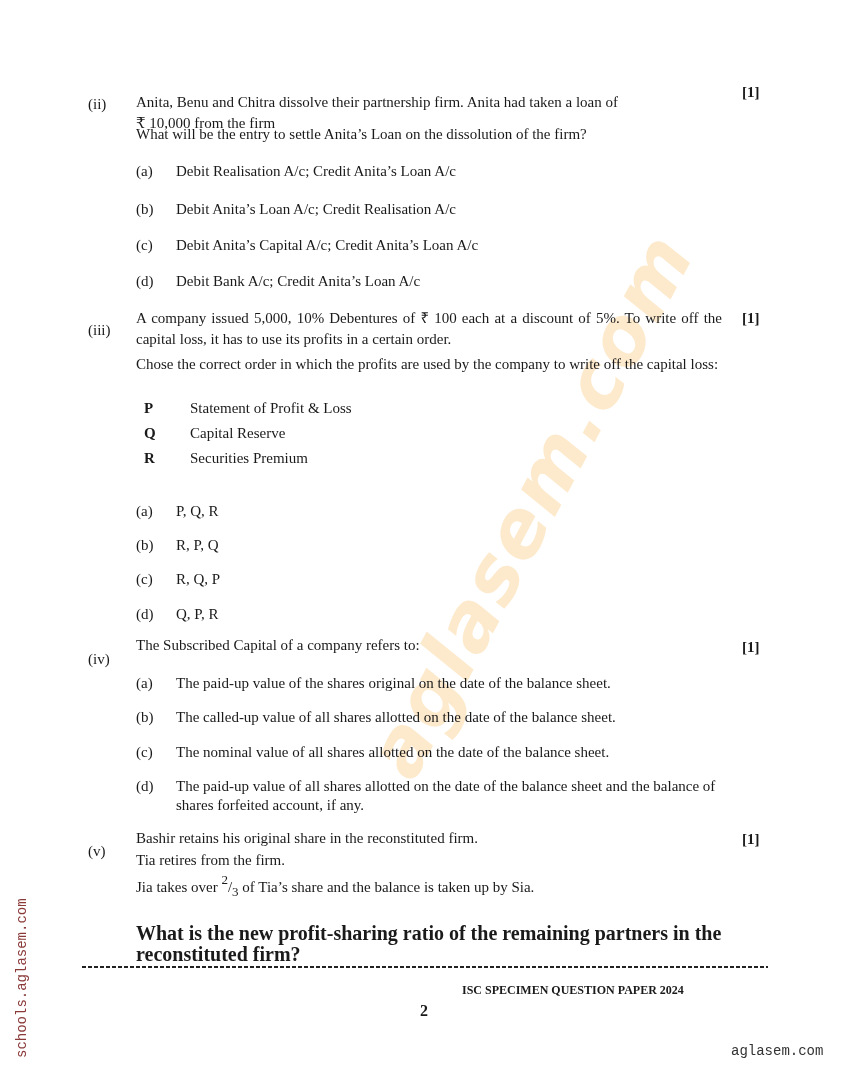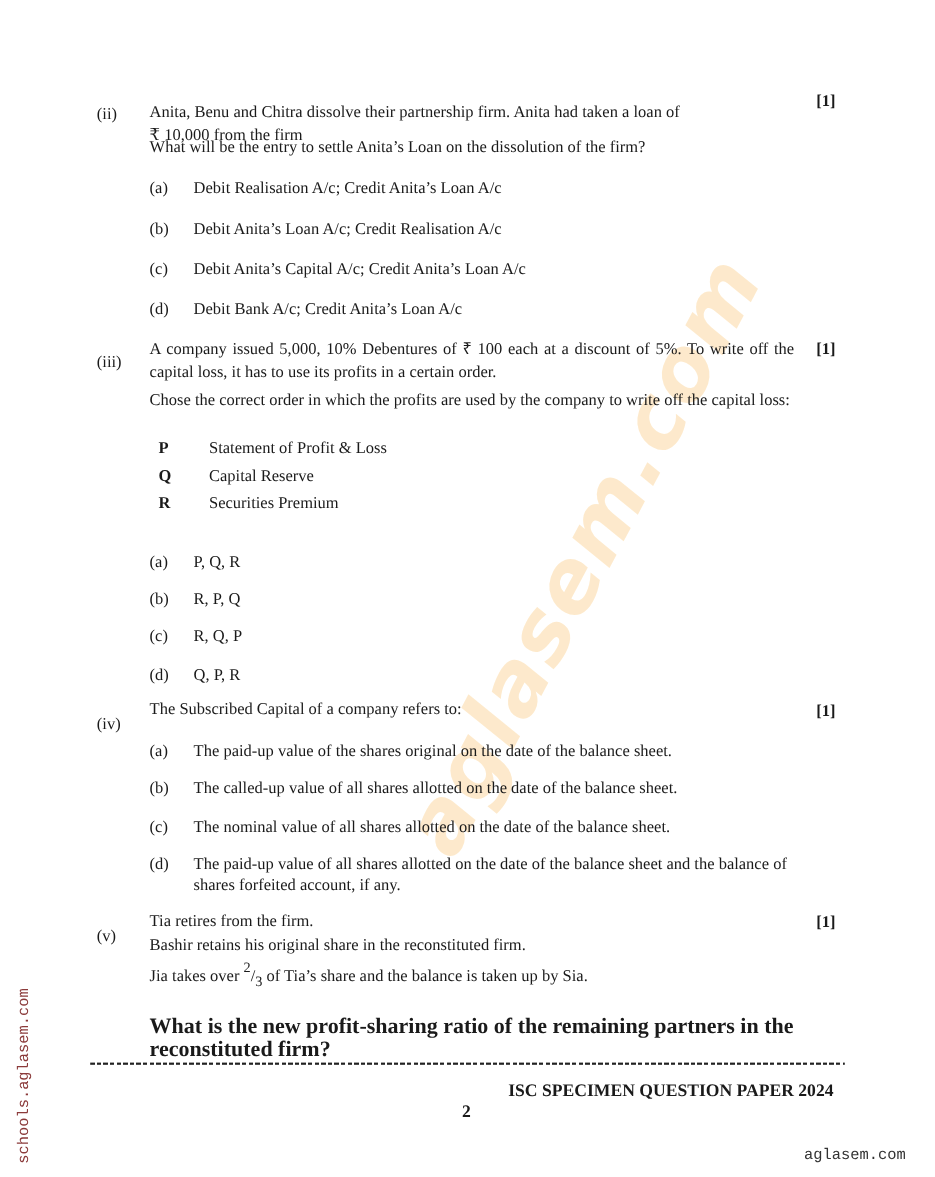--- a/index.html
+++ b/index.html
@@ -22,21 +22,21 @@
   .frac sub { font-size: 13px; }
   .watermark {
     position: absolute; left: 230px; top: 460px; transform: rotate(-62deg);
     font-family: "DejaVu Sans", sans-serif; font-weight: bold; font-style: italic; font-size: 78px;
     color: #f9b44a; opacity: 0.28; letter-spacing: 2px; white-space: nowrap; pointer-events: none;
   }
   .dashline {
     position: absolute; left: 82px; top: 966px; width: 686px; height: 2px;
     background-image: repeating-linear-gradient(90deg, #222 0 4px, transparent 4px 6px);
   }
-  .footer-title { position: absolute; left: 462px; top: 983px; font-weight: bold; font-size: 16px; }
+  .footer-title { position: absolute; left: 462px; top: 983px; font-weight: bold; font-size: 12px; }
   .page-num { position: absolute; left: 420px; top: 1002px; font-weight: bold; font-size: 16px; }
   .site-url { position: absolute; left: 731px; top: 1043px; font-family: "Liberation Mono", "DejaVu Sans Mono", monospace; font-size: 14px; color: #333; }
   .side-url {
     position: absolute; left: 14px; top: 1058px; transform: rotate(-90deg); transform-origin: left top;
     font-family: "Liberation Mono", "DejaVu Sans Mono", monospace; font-size: 14px; color: #8b3a3a; white-space: nowrap;
   }
 </style>
 </head>
 <body>
 
@@ -122,22 +122,22 @@
   <div class="opt" style="top:777px">
       <span class="lbl">(d)</span>
       <span class="txt" style="width:550px">The paid-up value of all shares allotted on the date of the balance sheet and the balance of shares forfeited account, if any.</span>
     </div>
 </div>
 
 <div>
   <span class="qnum" style="top:831px">(v)</span>
   <span class="marks" style="top:831px">[1]</span>
   <div class="qtext" style="top:827px; line-height:22px">
+    <div>Bashir retains his original share in the reconstituted firm.</div>
     <div>Tia retires from the firm.</div>
-    <div>Bashir retains his original share in the reconstituted firm.</div>
     <div>
       <span>Jia takes over</span>
       <span class="frac"><sup>2</sup>/<sub>3</sub></span>
       <span>of Tia’s share and the balance is taken up by Sia.</span>
     </div>
   </div>
   <div class="qtext bold" style="top:923px; width:590px; font-size:20px">What is the new profit-sharing ratio of the remaining partners in the reconstituted firm?</div>
 </div>
 
 <div class="dashline"></div>

